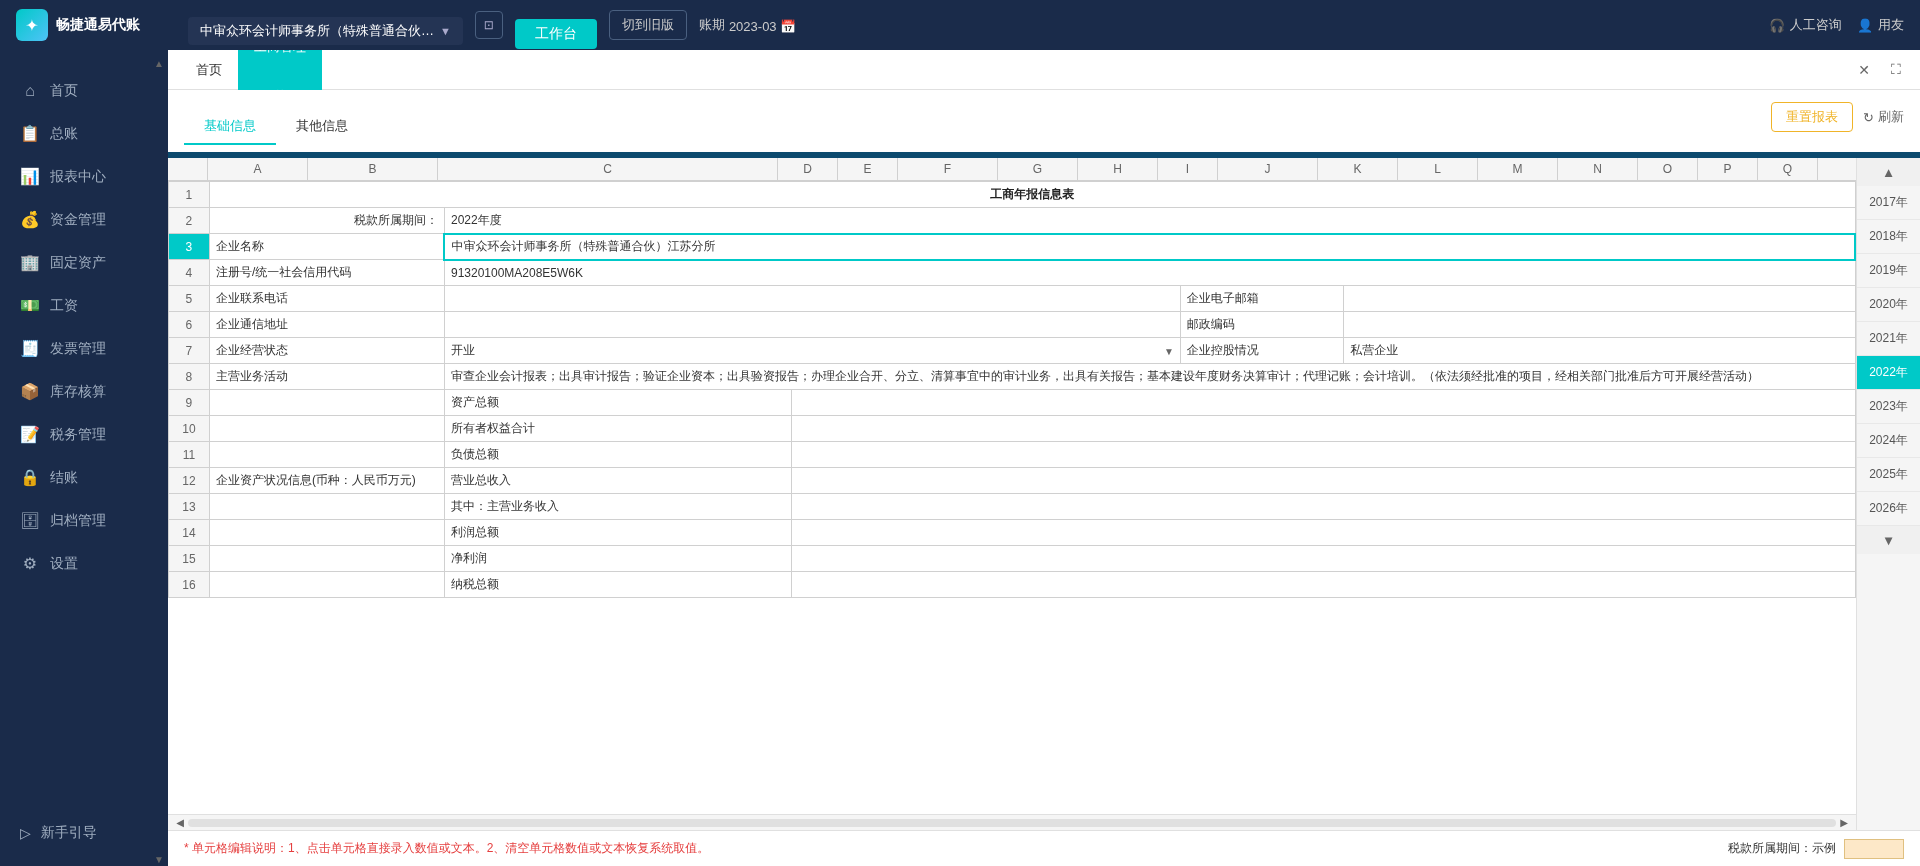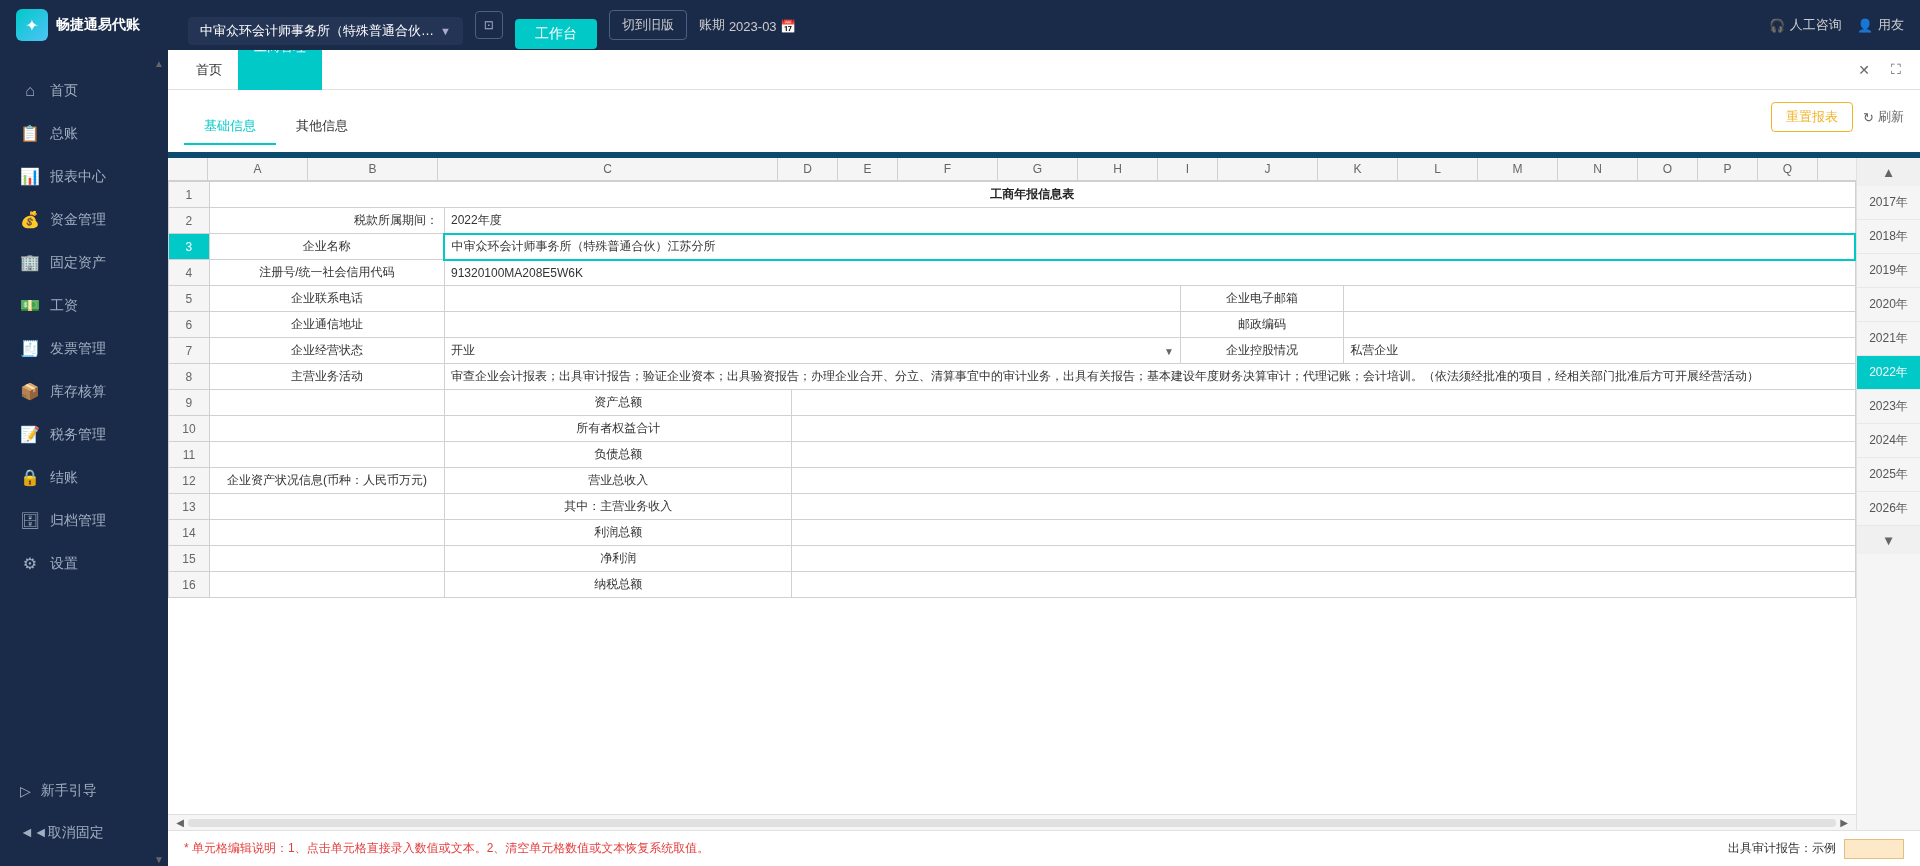--- a/index.html
+++ b/index.html
@@ -65,21 +65,21 @@
     .col-header-cell { text-align: center; font-size: 12px; color: #666; border-right: 1px solid #d0d0d0; padding: 3px 0; height: 22px; display: flex; align-items: center; justify-content: center; }
 
     
     .table-body { flex: 1; overflow: auto; }
     .spreadsheet-table { border-collapse: collapse; min-width: 100%; }
     .spreadsheet-table td { border: 1px solid #d0d0d0; padding: 3px 6px; font-size: 12px; white-space: nowrap; height: 26px; }
     .row-num { background: #f5f5f5; text-align: center; color: #666; font-size: 12px; width: 40px; min-width: 40px; border: 1px solid #d0d0d0; }
     .row-num.active-row { background: #00c9c8; color: #fff; }
     .cell-selected { border: 2px solid #00c9c8 !important; }
     .merged-title { text-align: center; font-size: 15px; font-weight: bold; color: #222; }
-    .cell-label { text-align: center; color: #333; }
+    .cell-label { text-align: left; color: #333; }
     .cell-value { color: #333; }
     .dropdown-cell { position: relative; }
     .dropdown-arrow { color: #666; font-size: 10px; position: absolute; right: 6px; top: 50%; transform: translateY(-50%); }
 
     
     .year-sidebar { width: 64px; background: #f5f5f5; border-left: 1px solid #e0e0e0; display: flex; flex-direction: column; align-items: center; overflow: hidden; }
     .year-nav-btn { width: 100%; height: 28px; display: flex; align-items: center; justify-content: center; cursor: pointer; color: #666; background: #f0f0f0; border: none; }
     .year-item { width: 100%; text-align: center; padding: 8px 4px; font-size: 12px; color: #555; cursor: pointer; border-bottom: 1px solid #e8e8e8; }
     .year-item.active { background: #00c9c8; color: #fff; }
 
@@ -197,23 +197,20 @@
     </div>
     <div class="sidebar-item">
       <span class="sidebar-item-icon">⚙</span>
       <span>设置</span>
     </div>
 
     <div class="sidebar-bottom">
       <div class="sidebar-new-user">
         <span>▷</span>
         <span>新手引导</span>
-      </div>
-      <div class="sidebar-pin">
-        <span>◄◄取消固定</span>
       </div>
     </div>
     <div style="height:12px; display:flex; justify-content:flex-end; padding-right:4px;">
       <div style="color:#666; font-size:10px; cursor:pointer;">▼</div>
     </div>
   </div>
 
   <div class="content-area">
 
     <div class="tabs-bar">
@@ -426,20 +423,20 @@
           <div class="year-item">2025年</div>
           <div class="year-item">2026年</div>
           <button class="year-nav-btn">▼</button>
         </div>
 
       </div>
 
       <div class="bottom-bar">
         <span>* 单元格编辑说明：1、点击单元格直接录入数值或文本。2、清空单元格数值或文本恢复系统取值。</span>
         <div class="bottom-right">
-          <span>出具审计报告：示例</span>
+          <span>税款所属期间：示例</span>
           <div class="example-cell"></div>
         </div>
       </div>
 
     </div>
   </div>
 </div>
 
 </body></html>

